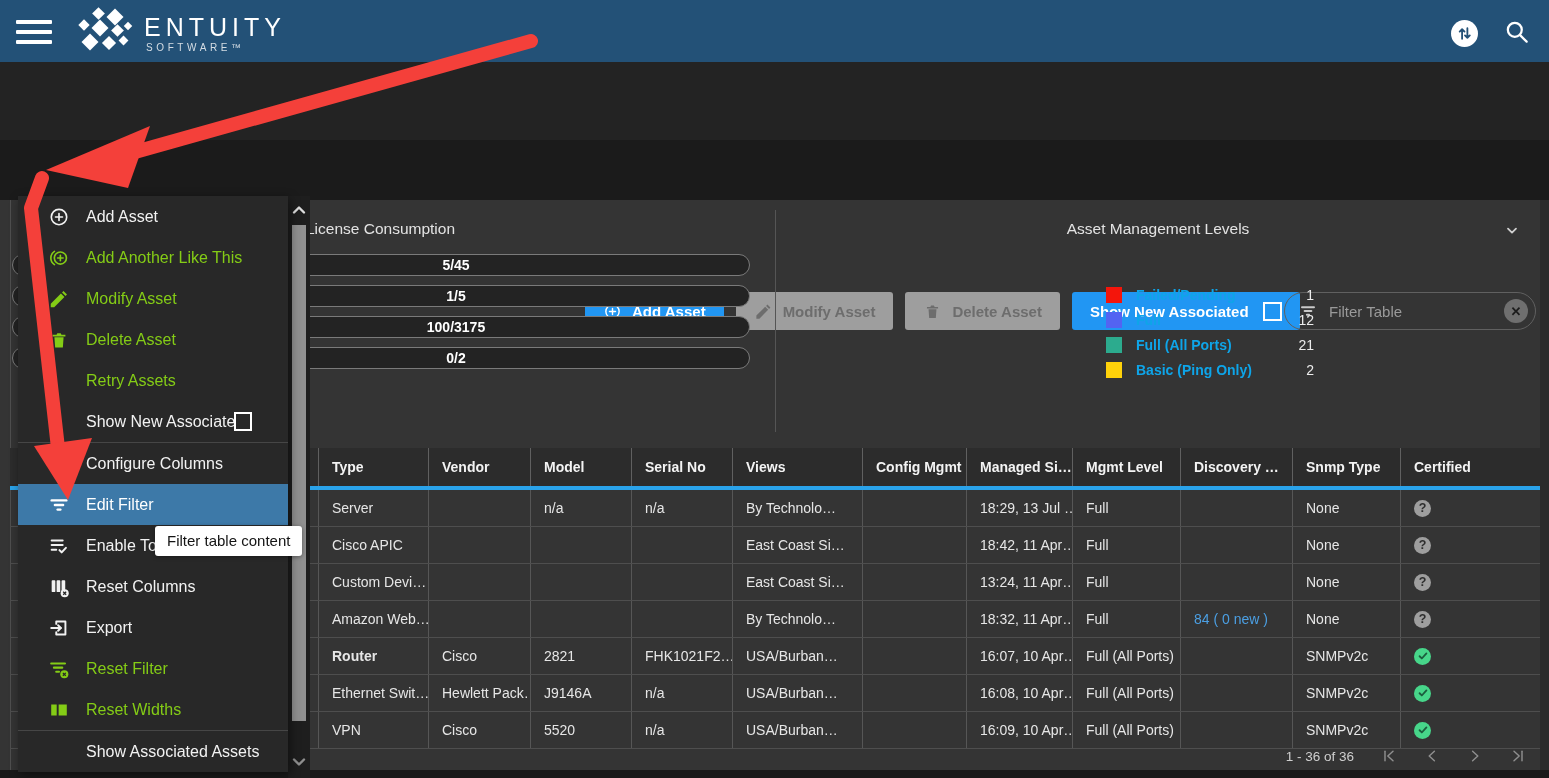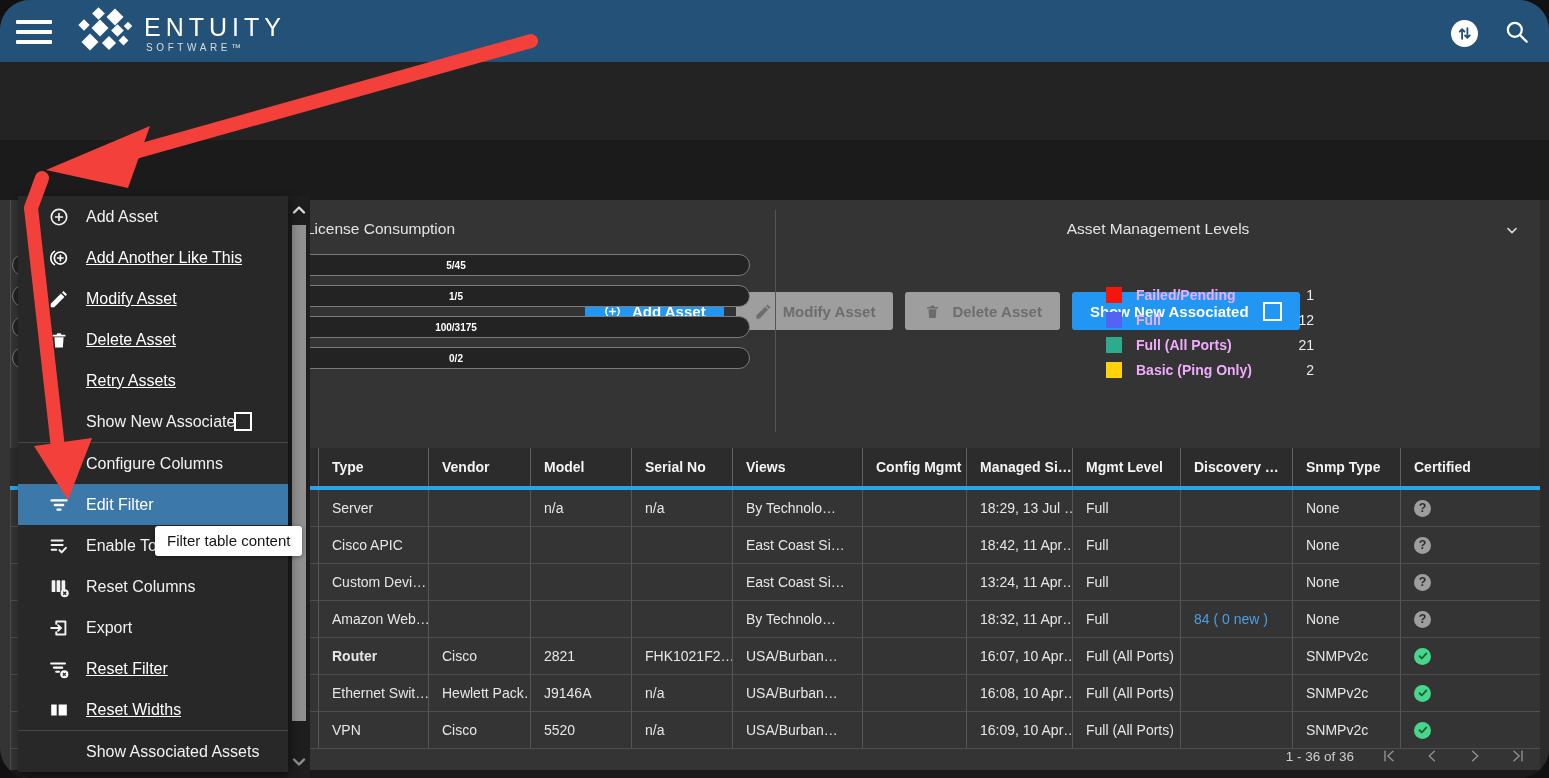--- a/index.html
+++ b/index.html
@@ -1,17 +1,17 @@
 <!DOCTYPE html>
 <html><head>
 <meta charset="utf-8">
 <style>
   html,body{margin:0;padding:0;background:#111;}
   #app{position:relative;width:1549px;height:778px;background:#343434;overflow:hidden;
-       font-family:"Liberation Sans",sans-serif;border-radius:30px;}
+       font-family:"Liberation Sans",sans-serif;}
   .abs{position:absolute;}
   
   .topbar{left:0;top:0;width:100%;height:62px;background:#235177;}
   .burger{left:16px;top:20px;width:36px;height:24px;display:flex;flex-direction:column;justify-content:space-between;cursor:pointer;}
   .burger div{height:4px;background:#fff;border-radius:1px;}
   .brand{left:144px;top:13px;color:#fff;font-size:25px;letter-spacing:5px;font-weight:500;}
   .brand-sub{left:146px;top:42px;color:#d5dde4;font-size:10px;letter-spacing:3.6px;}
   .circle-btn{left:1451px;top:20px;width:27px;height:27px;border-radius:50%;background:#fff;display:flex;align-items:center;justify-content:center;}
   
   .bar2{left:0;top:62px;width:100%;height:78px;background:#232323;}
@@ -38,48 +38,48 @@
   .filter-wrap svg{width:18px;height:18px;color:#c9c9c9;flex:0 0 18px;}
   .filter-wrap input{flex:1;min-width:0;background:transparent;border:none;outline:none;color:#ddd;font-size:15px;font-family:inherit;}
   .filter-wrap input::placeholder{color:#9a9a9a;}
   .filter-clear{width:24px;height:24px;border-radius:50%;background:#6f6f6f;color:#1b1b1b;display:flex;align-items:center;justify-content:center;font-size:13px;font-weight:700;cursor:pointer;flex:0 0 24px;}
   
   .left-line{left:10px;top:200px;width:1px;height:570px;background:#4f4f4f;}
   .right-strip{left:1540px;top:200px;width:9px;height:570px;background:#2b2b2b;}
   .bottom-strip{left:0;top:770px;width:100%;height:8px;background:#1a1a1a;}
   .panel-title{font-size:15.5px;color:#e3e3e3;}
   .lic-bar{left:12px;width:738px;height:22px;border:1px solid #7a7a7a;border-radius:12px;background:#232323;box-sizing:border-box;}
-  .lic-label{position:absolute;left:150px;right:0;top:0;bottom:0;display:flex;align-items:center;justify-content:center;font-size:10px;font-weight:700;color:#fff;}
+  .lic-label{position:absolute;left:150px;right:0;top:0;bottom:0;display:flex;align-items:center;justify-content:center;font-size:14px;font-weight:700;color:#fff;}
   .vdivider{left:775px;top:210px;width:1px;height:222px;background:#555;}
   .chev{width:16px;height:16px;color:#d0d0d0;cursor:pointer;}
   .donut{left:966px;top:284px;width:104px;height:104px;border-radius:50%;}
   .donut-hole{position:absolute;left:17px;top:17px;width:70px;height:70px;border-radius:50%;background:#343434;border:2px solid #dedede;box-sizing:border-box;display:flex;align-items:center;justify-content:center;font-size:33px;color:#fff;}
   .legend{left:1106px;top:286px;width:208px;}
   .lg-row{display:flex;align-items:center;height:17px;margin-bottom:8px;}
   .lg-swatch{width:16px;height:16px;margin-right:14px;flex:0 0 16px;}
-  .lg-label{font-size:14px;font-weight:700;color:#f0abfc;}
+  .lg-label{font-size:14px;font-weight:700;color:#0ea5e9;}
   .lg-value{margin-left:auto;font-size:14px;color:#ececec;}
   
   .thead{left:10px;right:9px;top:448px;height:38px;background:#2c2c2c;border-bottom:4px solid #2aa3ea;}
   .cells{position:absolute;left:308px;top:0;bottom:0;display:flex;}
   .th{border-left:1px solid #606060;padding-left:13px;font-size:14px;font-weight:700;color:#f3f3f3;display:flex;align-items:center;box-sizing:border-box;white-space:nowrap;overflow:hidden;}
   .tbody{left:10px;right:9px;top:490px;}
   .tr{height:36px;border-bottom:1px solid #4e4e4e;position:relative;box-sizing:content-box;}
   .td{border-left:1px solid #565656;padding-left:13px;font-size:14px;color:#e6e6e6;display:flex;align-items:center;box-sizing:border-box;white-space:nowrap;overflow:hidden;}
   .td.link{color:#4b9fe3;cursor:pointer;}
   .ic-help{width:17px;height:17px;border-radius:50%;background:#9e9e9e;color:#2d2d2d;font-size:12.5px;font-weight:700;display:flex;align-items:center;justify-content:center;}
   .ic-check{width:17px;height:17px;border-radius:50%;background:#47d68a;display:flex;align-items:center;justify-content:center;}
   .pager{right:9px;top:742px;height:28px;display:flex;align-items:center;gap:27px;padding-right:14px;}
   .pager-label{font-size:13.5px;color:#cfcfcf;}
   .pg-ic{width:16px;height:16px;color:#8f8f8f;cursor:pointer;}
   
   .menu{left:18px;top:196px;width:270px;height:576px;background:#282828;z-index:40;box-shadow:2px 3px 10px rgba(0,0,0,.45);}
   .mi{display:flex;align-items:center;height:41px;padding:0 14px 0 30px;cursor:pointer;font-size:16px;}
   .mi.enabled{color:#f2f2f2;}
-  .mi.disabled{color:#ffffff;text-decoration:underline;}
+  .mi.disabled{color:#84cc16;}
   .mi.hl{background:#3d79a8;color:#fff;}
   .mi-icon{width:22px;height:22px;flex:0 0 22px;margin-right:16px;}
   .mi-icon svg{width:22px;height:22px;}
   .mi-check{width:19px;height:19px;border:2.4px solid #fff;box-sizing:border-box;margin-left:auto;margin-right:22px;}
   .mi-divider{height:1px;background:#464646;}
   .mi-label{white-space:nowrap;overflow:hidden;}
   
   .scrollbar{left:288px;top:196px;width:22px;height:582px;background:#1e1e1e;z-index:39;}
   .sb-thumb{position:absolute;left:4px;top:29px;width:14px;height:496px;background:#909090;cursor:grab;}
   .sb-chev{position:absolute;left:3px;width:16px;height:16px;}
@@ -207,20 +207,33 @@
               <path d="M7 9h10l-.8 11.2H7.8L7 9zM9.3 6.2l.9-1.7h3.6l.9 1.7H19v1.9H5V6.2h4.3z" fill="currentColor"></path>
             </svg>
           </span>
           <span>Delete Asset</span>
         </div>
         <div class="btn primary">
           <span>Show New Associated</span>
           <span class="btn-check"></span>
         </div>
       </div>
+    <div class="abs filter-wrap">
+      <span style="display:flex">
+          <svg viewBox="0 0 24 24">
+            <g stroke="currentColor" fill="none" stroke-linecap="round" stroke-linejoin="round" stroke-width="2.6">
+              <path d="M4 7h16"></path>
+              <path d="M7.5 12h9"></path>
+              <path d="M10.5 17h3"></path>
+            </g>
+          </svg>
+        </span>
+      <input placeholder="Filter Table" style="">
+      <div class="filter-clear" id="filter-clear">✕</div>
+    </div>
   </div>
 
   <div class="abs left-line"></div>
   <div class="abs right-strip"></div>
 
   <div class="abs panel-title" style="left:306px;top:220px">License Consumption</div>
   <div id="license-bars">
       <div class="abs lic-bar" style="top: 254px;">
         <span class="lic-label">5/45</span>
       </div>

